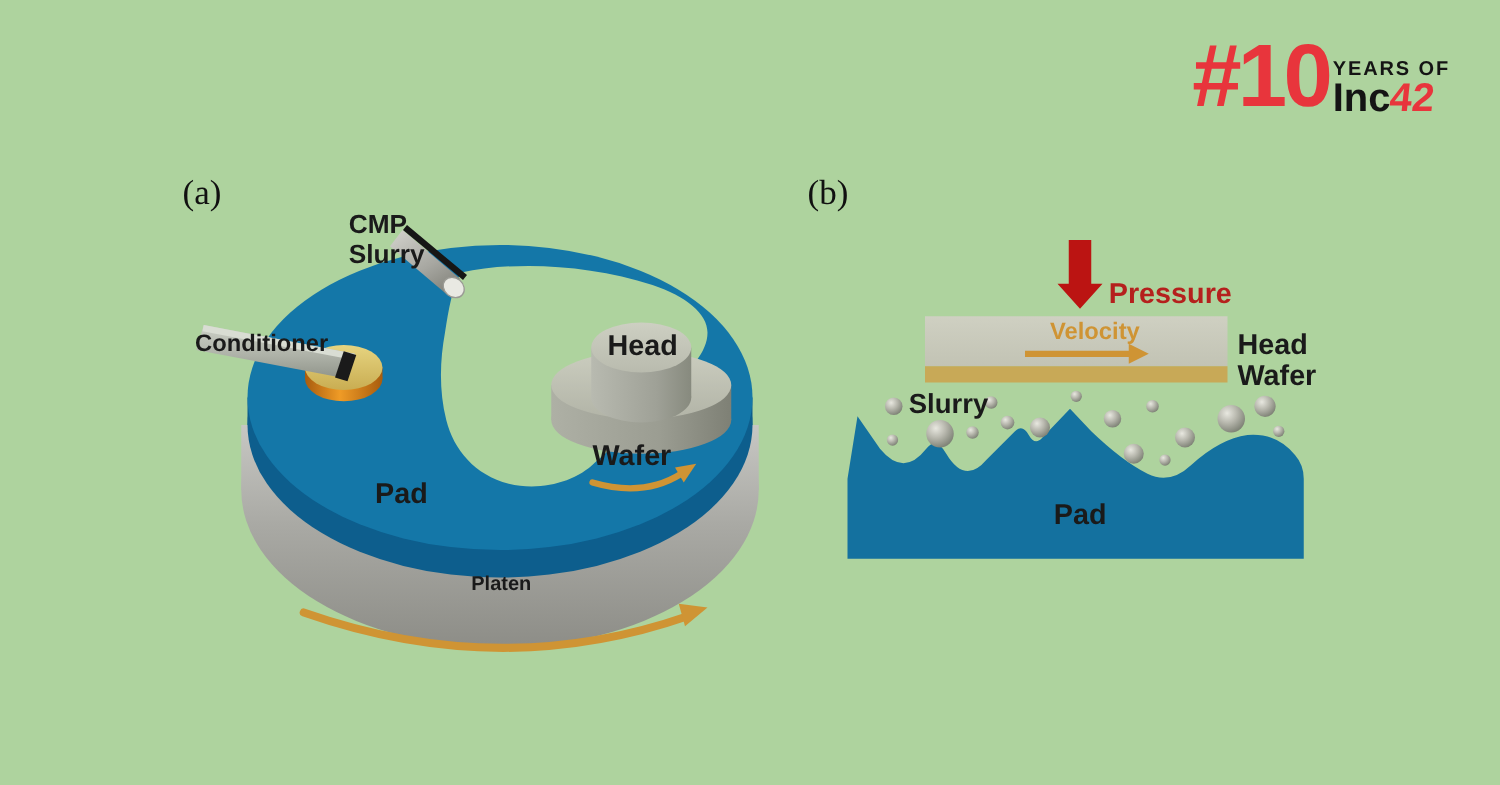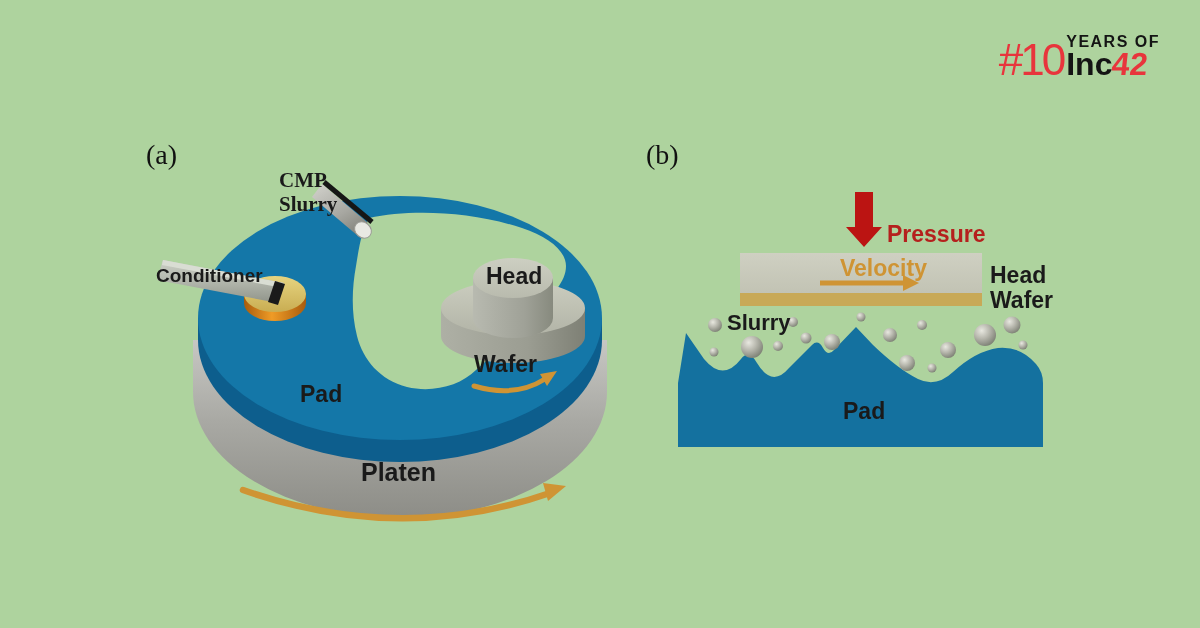--- a/index.html
+++ b/index.html
@@ -11,36 +11,36 @@
     font-family:"Liberation Sans",sans-serif;
   }
   #scene{position:absolute;left:0;top:0;}
   .lbl{
     position:absolute;
     font-weight:700;
     color:var(--text-black,#1a1a1a);
     white-space:nowrap;
     line-height:1.08;
   }
-  .pre{white-space:pre-line;font-family:Liberation Serif, serif;}
+  .pre{white-space:pre-line;}
   .tag{
     font-family:"Liberation Serif",serif;
     font-weight:400;
     font-size:28px;
     color:#111;
   }
   .orange{color:var(--arrow-orange,#cf9434);}
   .red{color:var(--pressure-text-red,#b5201d);}
   
   .logo{
     position:absolute;top:34px;right:40px;
     display:flex;align-items:flex-end;gap:3px;
   }
   .logo-hash{
-    font-size:44px;font-weight:400;line-height:0.80;
+    font-size:71px;font-weight:700;line-height:0.80;
     letter-spacing:-3px;color:var(--logo-red,#e8353c);
   }
   .logo-col{display:flex;flex-direction:column;align-items:flex-start;}
   .logo-years{font-size:16px;font-weight:600;color:#141414;letter-spacing:1.5px;line-height:1.05;}
   .logo-inc-row{display:flex;align-items:flex-start;line-height:0.82;}
   .logo-inc{font-size:32px;font-weight:700;color:#141414;}
   .logo-42{font-size:32px;font-weight:700;color:var(--logo-red,#e8353c);transform:skewX(-6deg);}
 </style>
 </head>
 <body>
@@ -199,25 +199,25 @@
     </g>
   </svg>
 
   <div class="lbl tag" style="left:146px;top:140px">(a)</div>
   <div class="lbl pre" style="left:279px;top:168px;font-size:21px;line-height:1.15">CMP
 Slurry</div>
   <div class="lbl" style="left:156px;top:266px;font-size:19px">Conditioner</div>
   <div class="lbl" style="left:486px;top:264px;font-size:23px">Head</div>
   <div class="lbl" style="left:474px;top:352px;font-size:23px">Wafer</div>
   <div class="lbl" style="left:300px;top:382px;font-size:23px">Pad</div>
-  <div class="lbl" style="left:361px;top:459px;font-size:25px">Platen</div>
+  <div class="lbl" style="left:377px;top:459px;font-size:16px">Platen</div>
 
   <div class="lbl tag" style="left:646px;top:140px">(b)</div>
   <div class="lbl red" style="left:887px;top:222px;font-size:23px">Pressure</div>
-  <div class="lbl orange" style="left:840px;top:256px;font-size:23px">Velocity</div>
+  <div class="lbl orange" style="left:840px;top:256px;font-size:19px">Velocity</div>
   <div class="lbl" style="left:990px;top:263px;font-size:23px">Head</div>
   <div class="lbl" style="left:990px;top:288px;font-size:23px">Wafer</div>
   <div class="lbl" style="left:727px;top:311px;font-size:22px">Slurry</div>
   <div class="lbl" style="left:843px;top:399px;font-size:23px">Pad</div>
 
   <div class="logo">
     <span class="logo-hash">#10</span>
     <span class="logo-col">
       <span class="logo-years">YEARS OF</span>
       <span class="logo-inc-row">

